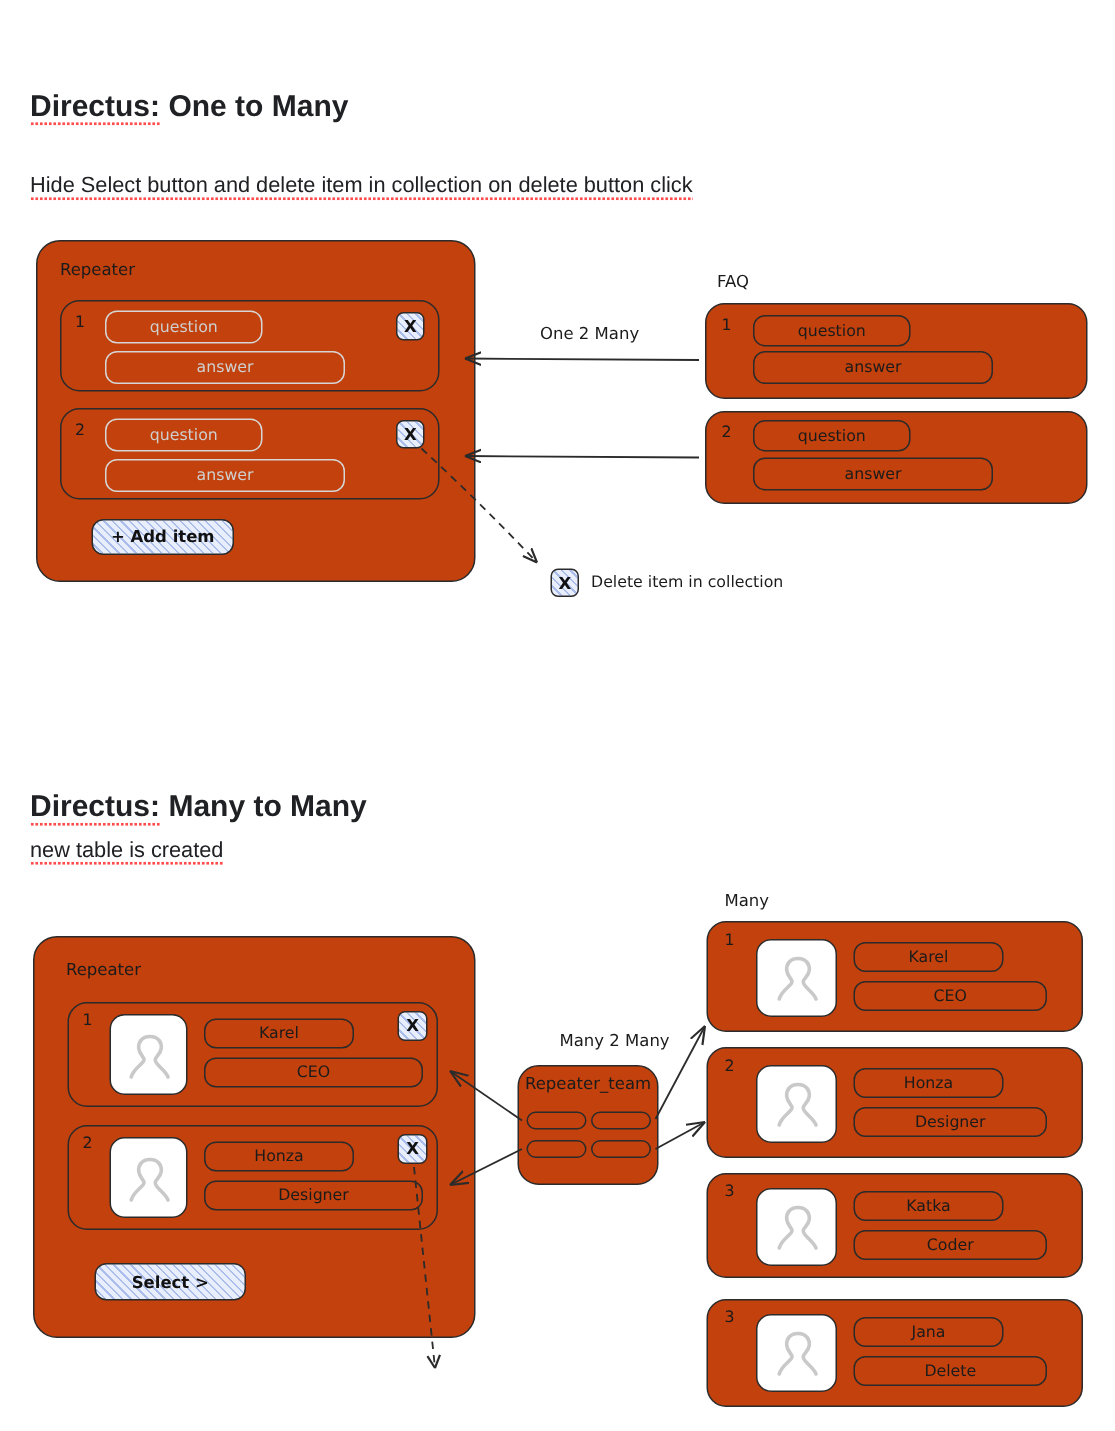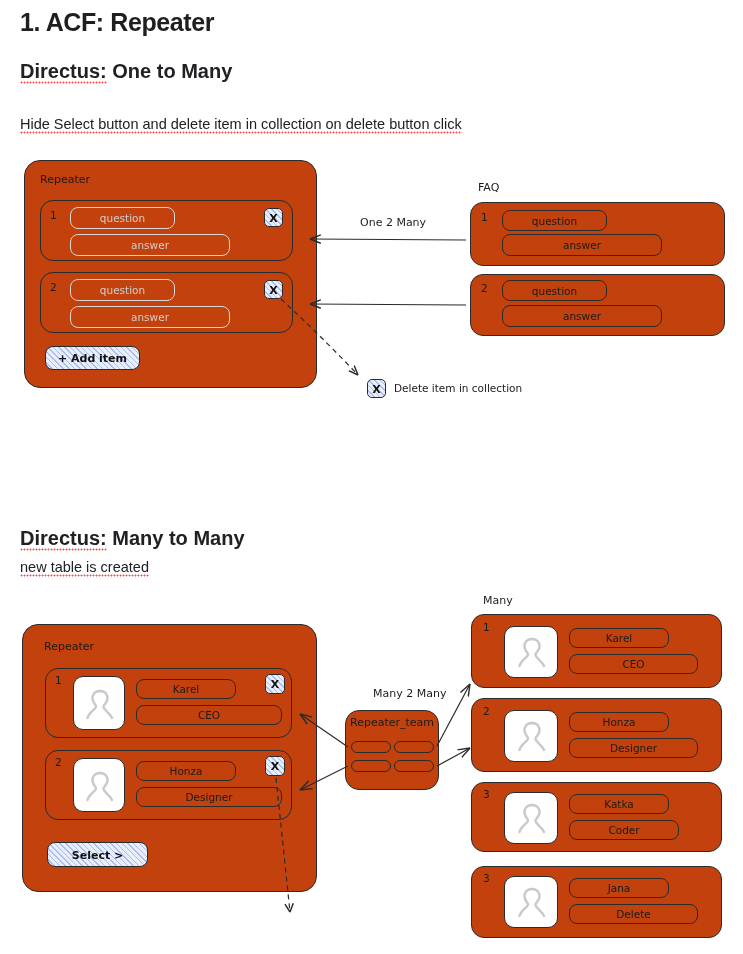--- a/index.html
+++ b/index.html
@@ -97,20 +97,21 @@
       rgba(120,150,220,0.55) 1px,
       rgba(255,255,255,0) 1px,
       rgba(255,255,255,0) 4px
     );
   }
   .btn-add {
     position: absolute;
     border: 1.6px solid #2b2b2b;
     border-radius: 8px;
     box-sizing: border-box;
+    margin-left: 16px;
   }
   .btn-add .cap {
     position: absolute; left: 0; right: 0; top: 50%;
     transform: translateY(-50%);
     text-align: center;
     font-family: "DejaVu Sans", sans-serif;
     font-size: 11px;
     font-weight: bold;
     color: #111;
   }
@@ -147,23 +148,20 @@
     color: #1b1b1b;
     line-height: 14px;
     white-space: pre-line;
   }
 </style>
 </head>
 <body>
 
 <div class="page">
 
-  <h1 class="doc-text sec-title" style="top:8px;">
-    <span>1. ACF: Repeater</span>
-  </h1>
   <div class="doc-text sub-bold" style="top:60px;">
     <span class="sp">Directus:</span>
     <span>One to Many</span>
   </div>
   <div class="doc-text sub-normal sp" style="top:92px;margin-top:24px;">Hide Select button and delete item in collection on delete button click</div>
 
   <div class="diagram">
 
     <div class="hbox panel" style="left:24px;top:160px;width:293px;height:228px;"></div>
     <div class="lbl" style="left:40px;top:173px;font-size:11px;">Repeater</div>
@@ -336,21 +334,21 @@
     <div class="idx" style="left:483px;top:788px;">3</div>
     <div class="avatar" style="left:504px;top:792px;width:54px;height:52px;">
       <svg width="54" height="52" viewBox="0 0 54 52">
         <path d="M27 12 C21.5 12 19 16 19.5 20 C20 24 23 25.5 23 27.5 C23 30 16 33 14.5 39" stroke="#c9c9c9" stroke-width="2.4" fill="none" stroke-linecap="round"></path>
         <path d="M27 12 C32.5 12 35 16 34.5 20 C34 24 30.5 25.5 30.5 27.5 C30.5 31 37 34 39 39" stroke="#c9c9c9" stroke-width="2.4" fill="none" stroke-linecap="round"></path>
       </svg>
     </div>
     <div class="hbox field" style="left:569px;top:794px;width:100px;height:20px;">
       <div class="fieldtext">Katka</div>
     </div>
-    <div class="hbox field" style="left:569px;top:820px;width:110px;height:20px;">
+    <div class="hbox field" style="left:569px;top:820px;width:129px;height:20px;">
       <div class="fieldtext">Coder</div>
     </div>
 
     <div class="hbox item" style="left:471px;top:866px;width:251px;height:72px;"></div>
     <div class="idx" style="left:483px;top:872px;">3</div>
     <div class="avatar" style="left:504px;top:876px;width:54px;height:52px;">
       <svg width="54" height="52" viewBox="0 0 54 52">
         <path d="M27 12 C21.5 12 19 16 19.5 20 C20 24 23 25.5 23 27.5 C23 30 16 33 14.5 39" stroke="#c9c9c9" stroke-width="2.4" fill="none" stroke-linecap="round"></path>
         <path d="M27 12 C32.5 12 35 16 34.5 20 C34 24 30.5 25.5 30.5 27.5 C30.5 31 37 34 39 39" stroke="#c9c9c9" stroke-width="2.4" fill="none" stroke-linecap="round"></path>
       </svg>

